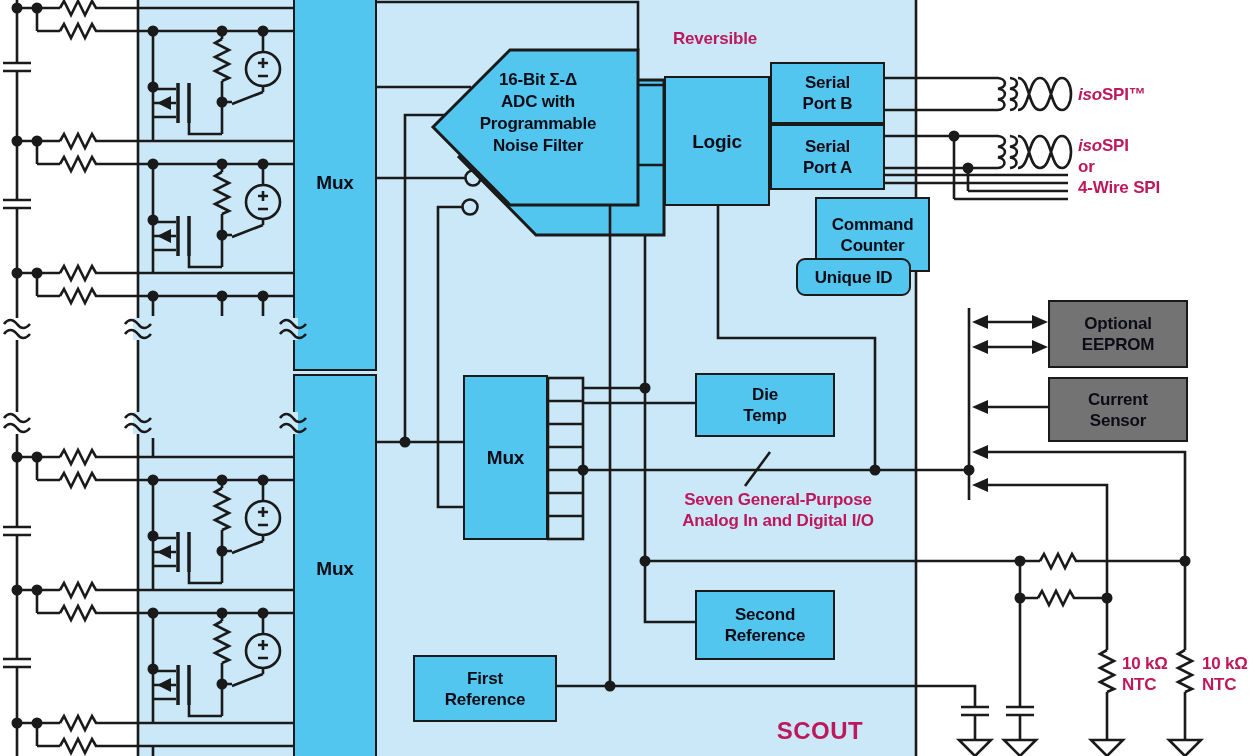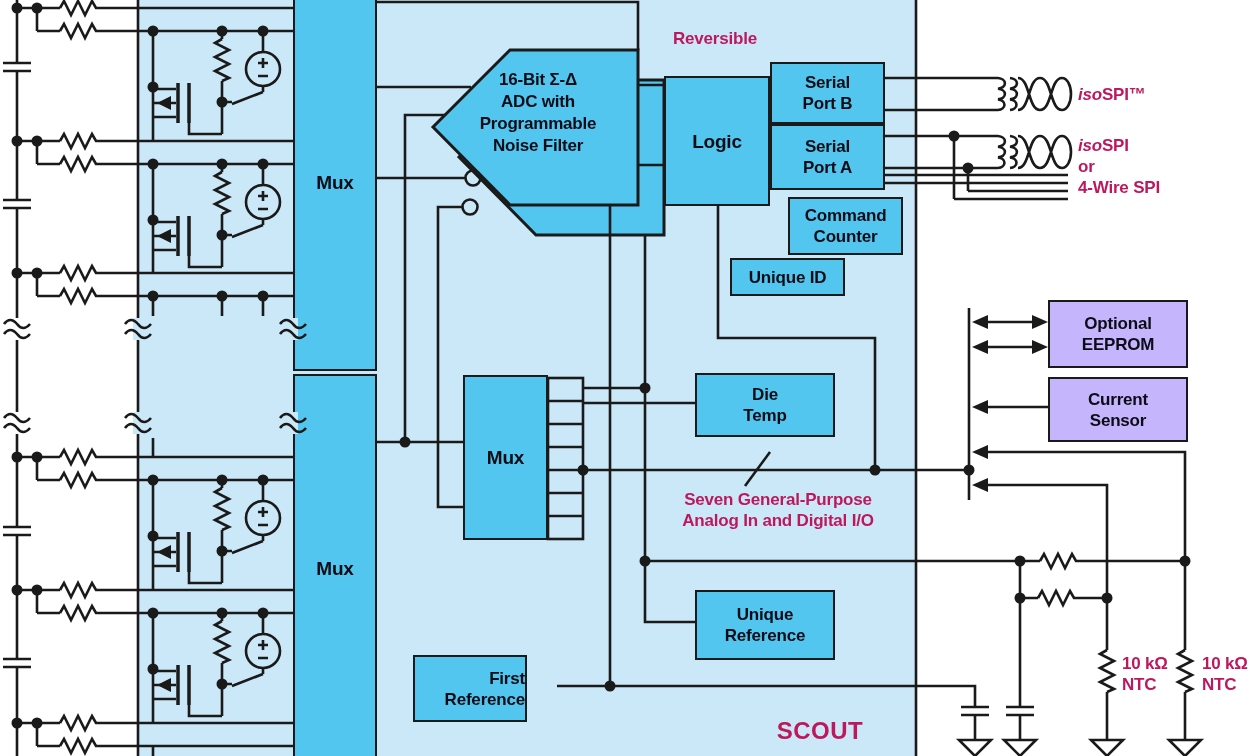--- a/index.html
+++ b/index.html
@@ -7,21 +7,21 @@
          font-family:"Liberation Sans",sans-serif;}
   svg{position:absolute;left:0;top:0;}
   .w{stroke:#1a1a1a;stroke-width:2.6;fill:none;}
   .w2{stroke:#1a1a1a;stroke-width:3.5;fill:none;}
   .wp{stroke:#1a1a1a;stroke-width:3;}
   .fill{fill:#1a1a1a;stroke:none;}
   .blk{position:absolute;box-sizing:border-box;background:#53c6ef;border:2.6px solid #1a1a1a;
        display:flex;flex-direction:column;align-items:center;justify-content:center;
        font-weight:700;font-size:17px;line-height:21px;color:#0c0c16;text-align:center;
        letter-spacing:-0.2px;z-index:2;}
-  .white{background:#c4b5fd;}
+  .white{background:#737373;}
   .noborder{border:none;background:transparent;}
   .lbl{position:absolute;font-weight:700;font-size:17px;line-height:21px;color:#be185d;
        letter-spacing:-0.2px;z-index:3;}
   .ctr{text-align:center;}
   .it{font-style:italic;}
   .muxlbl{font-size:19px;}
   .scout{font-size:24px;letter-spacing:0.5px;}
   #overlay{z-index:4;pointer-events:none;}
 </style>
 </head>
@@ -211,36 +211,36 @@
     <div>Logic</div>
   </div>
   <div class="blk" style="left:770px;top:62px;width:115px;height:62px;">
     <div>Serial</div>
     <div>Port B</div>
   </div>
   <div class="blk" style="left:770px;top:124px;width:115px;height:66px;">
     <div>Serial</div>
     <div>Port A</div>
   </div>
-  <div class="blk" style="left:788px;top:197px;width:115px;height:58px;">
+  <div class="blk" style="left:815px;top:197px;width:115px;height:75px;">
     <div>Command</div>
     <div>Counter</div>
   </div>
-  <div class="blk" style="left:730px;top:258px;width:115px;height:38px;">
+  <div class="blk" style="left:796px;top:258px;width:115px;height:38px;border-radius:9px;">
     <div>Unique ID</div>
   </div>
   <div class="blk" style="left:695px;top:373px;width:140px;height:64px;">
     <div>Die</div>
     <div>Temp</div>
   </div>
   <div class="blk" style="left:695px;top:590px;width:140px;height:70px;">
-    <div>Unique</div>
+    <div>Second</div>
     <div>Reference</div>
   </div>
-  <div class="blk" style="left:413px;top:655px;width:114px;height:67px;align-items:flex-end;">
+  <div class="blk" style="left:413px;top:655px;width:144px;height:67px;">
     <div>First</div>
     <div>Reference</div>
   </div>
   <div class="blk white" style="left:1048px;top:300px;width:140px;height:68px;">
     <div>Optional</div>
     <div>EEPROM</div>
   </div>
   <div class="blk white" style="left:1048px;top:377px;width:140px;height:65px;">
     <div>Current</div>
     <div>Sensor</div>

